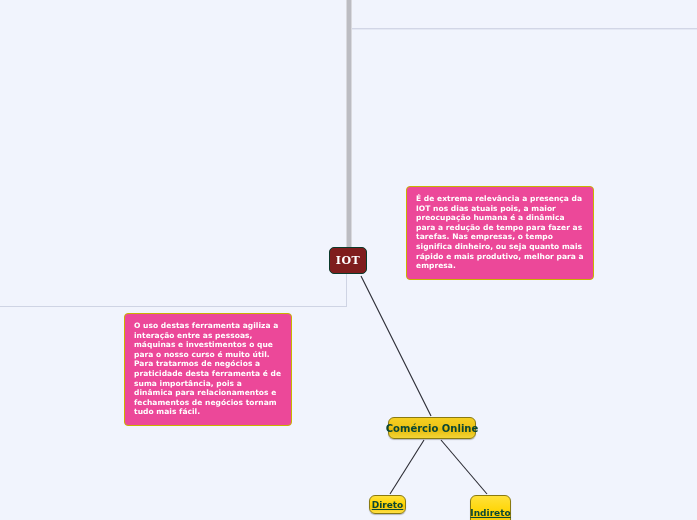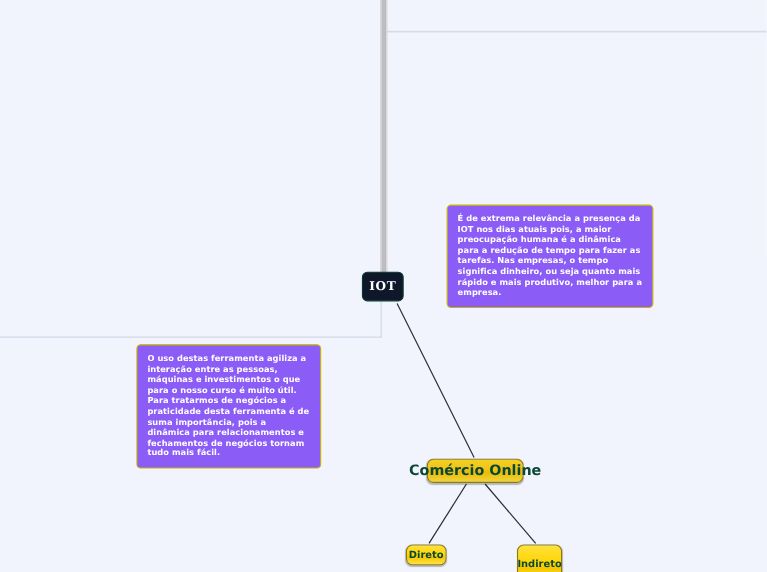--- a/index.html
+++ b/index.html
@@ -84,21 +84,21 @@
     align-items: center;
     justify-content: center;
     white-space: nowrap;
   }
 
   .node-root {
     left: 329px;
     top: 247px;
     width: 38px;
     height: 27px;
-    background: #0f172a;
+    background: #7f1d1d;
     border: 1px solid #0a3a2b;
     border-radius: 5px;
     color: #ffffff;
     font-family: "DejaVu Serif", "Liberation Serif", serif;
     font-size: 11px;
     font-weight: bold;
     letter-spacing: 0.5px;
   }
 
   .node-gold {
@@ -109,52 +109,53 @@
     font-size: 10px;
     font-weight: bold;
     box-shadow: 0 1px 1px rgba(0,0,0,0.25);
   }
 
   .node-commerce {
     left: 388px;
     top: 417px;
     width: 88px;
     height: 22px;
-    font-size: 13px;
+    font-size: 10px;
   }
 
   .node-yellow {
     background: linear-gradient(to bottom, #ffe13a 0%, #ffd400 50%, #f5c700 60%, #ffe046 100%);
     border: 1px solid #8a7a10;
     border-radius: 6px;
     color: #0b4734;
     font-size: 9px;
     font-weight: bold;
     box-shadow: 0 1px 1px rgba(0,0,0,0.25);
+    text-decoration: underline;
   }
 
   .node-direct {
     left: 369px;
     top: 495px;
     width: 37px;
     height: 19px;
   }
 
   .node-indirect {
     left: 470px;
     top: 495px;
     width: 41px;
     height: 36px;
   }
 
   
   .note {
     position: absolute;
     box-sizing: border-box;
-    background: #8b5cf6;
+    background: #ec4899;
     border: 1px solid #c9b200;
     border-radius: 4px;
     color: #ffffff;
     font-size: 7.5px;
     font-weight: bold;
     line-height: 1.28;
     padding: 7px 9px 8px 9px;
     letter-spacing: 0.05px;
   }
 

